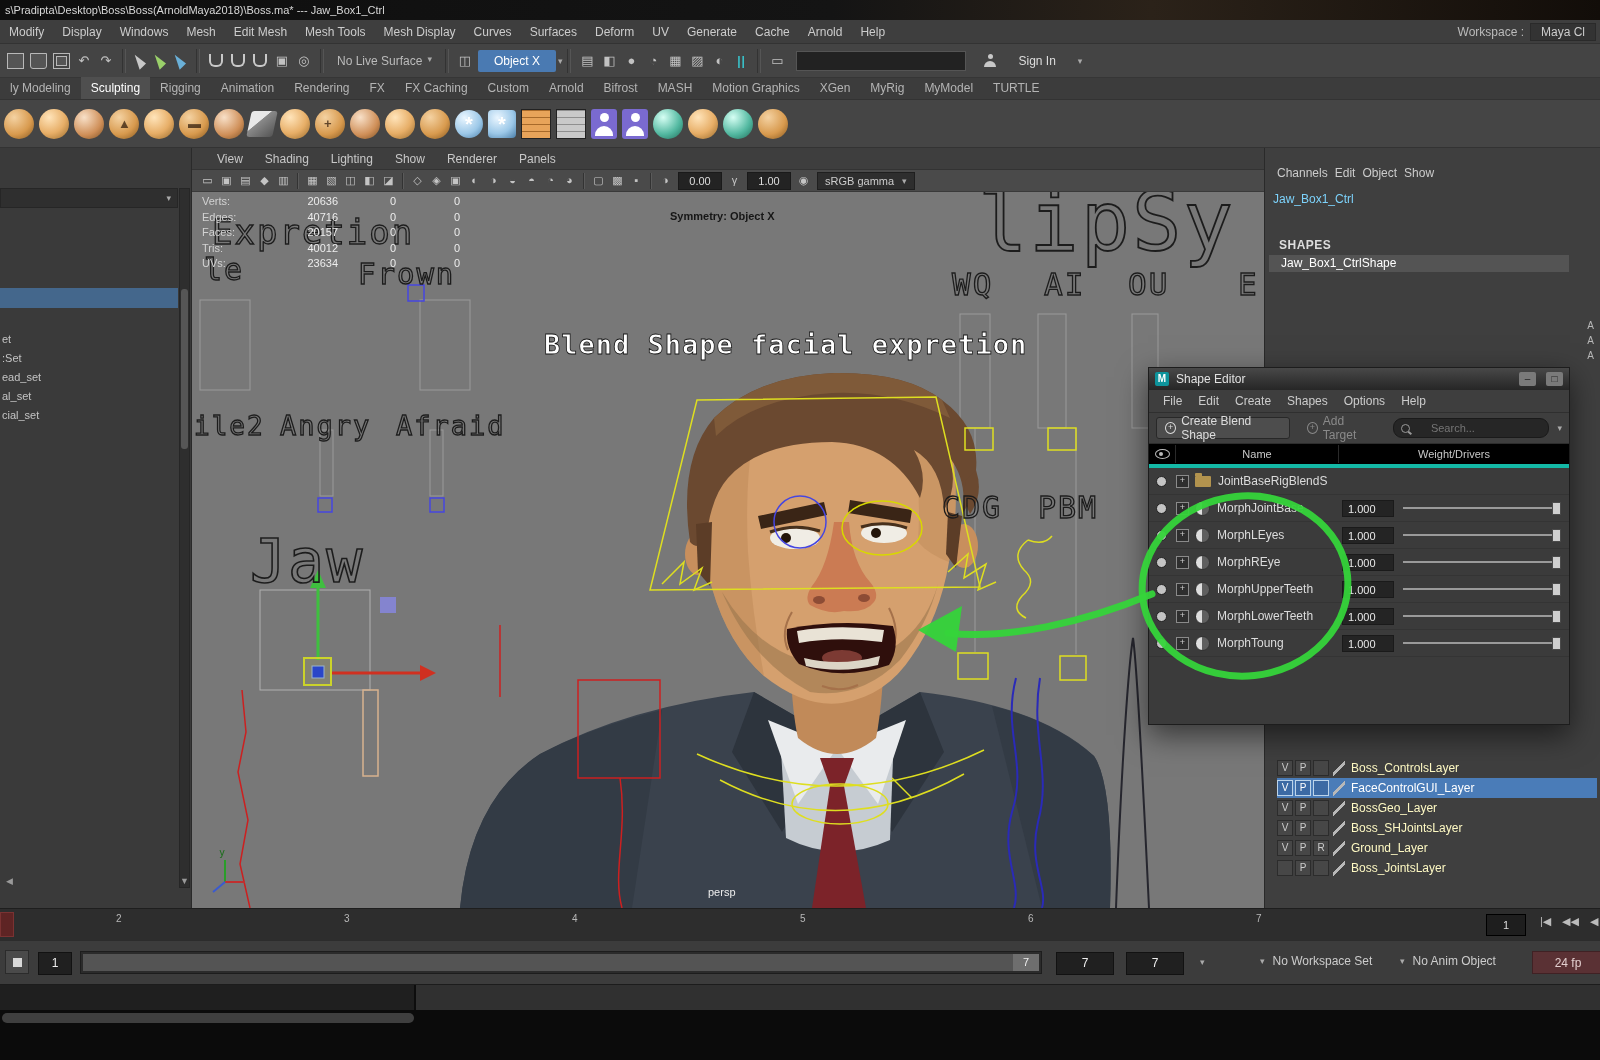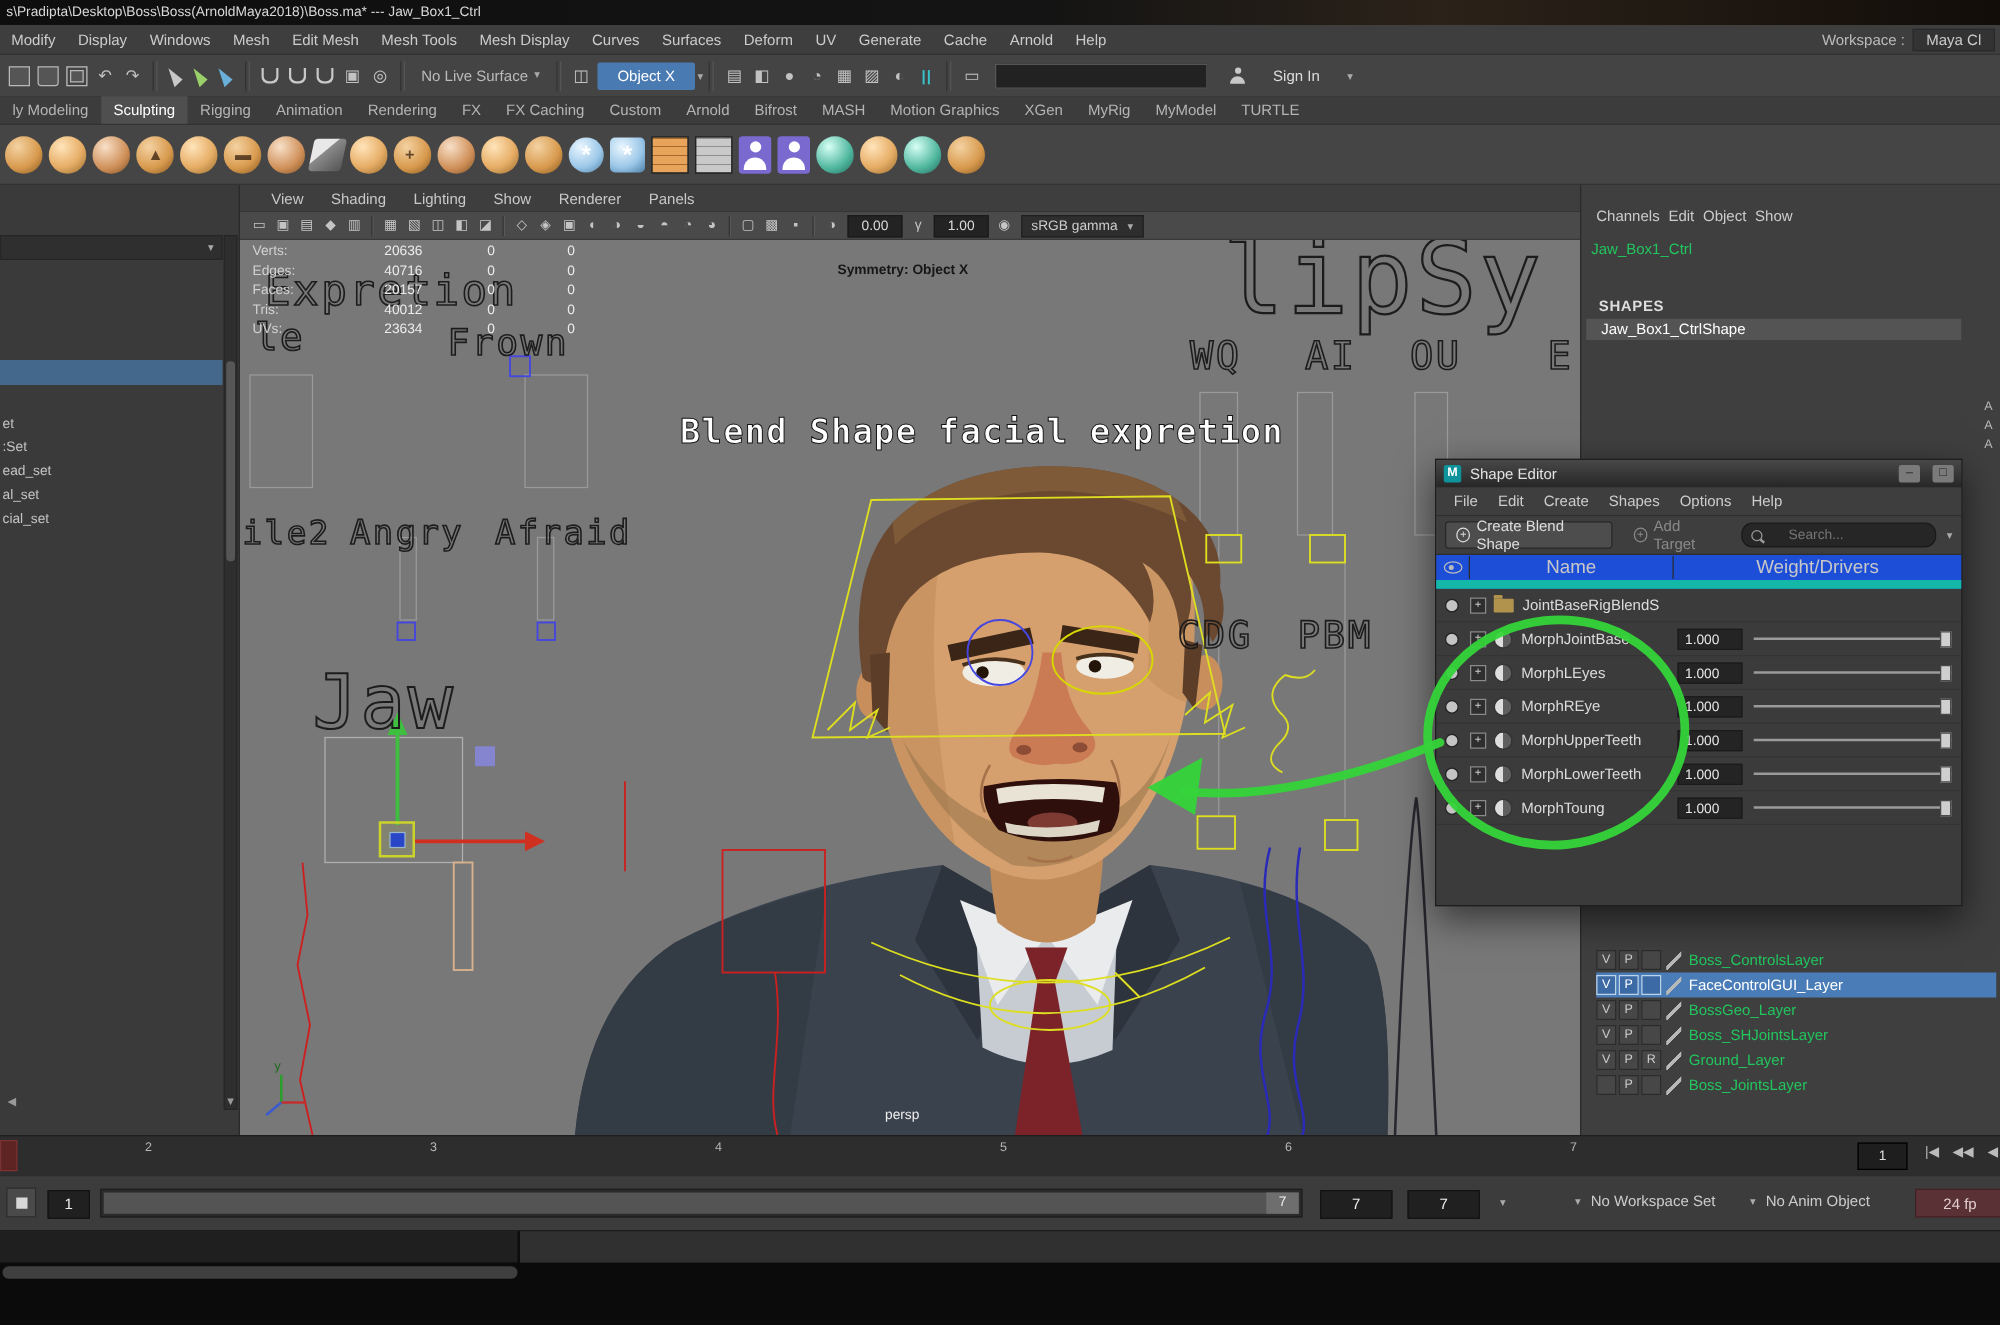--- a/index.html
+++ b/index.html
@@ -79,29 +79,29 @@
   .scene{position:absolute;left:0;top:0;}
   .hud{position:absolute;left:10px;top:2px;}
   .hud-row{display:grid;grid-template-columns:58px 78px 58px 64px;font-size:11px;line-height:15.5px;}
   .hud-row .l{color:#d2d2d2;}
   .hud-row .v,.hud-row .z{text-align:right;color:#ececec;}
   .sym-hud{position:absolute;left:478px;top:18px;font-size:11px;font-weight:bold;color:#161616;}
   .persp{position:absolute;left:516px;top:694px;font-size:11px;color:#ededed;}
 
   .rightpanel{left:1264px;top:148px;width:336px;height:760px;background:#3f3f3f;border-left:1px solid #2a2a2a;box-sizing:border-box;}
   .cb-menu{position:absolute;left:12px;top:18px;display:flex;gap:7px;color:#ccc;}
-  .cb-node{position:absolute;left:8px;top:44px;color:#22c55e;}
+  .cb-node{position:absolute;left:8px;top:44px;color:#7dd3fc;}
   .cb-shapes{position:absolute;left:14px;top:90px;font-weight:bold;color:#ddd;letter-spacing:.5px;}
   .cb-shape-row{position:absolute;left:4px;top:107px;width:300px;height:17px;background:#545454;color:#fff;line-height:17px;padding-left:12px;box-sizing:border-box;}
   .cb-clip{position:absolute;right:6px;font-size:10px;color:#b8b8b8;}
 
   .layerrow{position:absolute;left:12px;width:320px;height:20px;display:flex;align-items:center;}
   .layerrow .box{width:16px;height:16px;background:#474747;border:1px solid #2c2c2c;box-sizing:border-box;font-size:10px;line-height:14px;text-align:center;color:#ccc;margin-right:2px;}
   .layerrow .ltype{width:12px;height:15px;margin:0 3px 0 2px;background:linear-gradient(135deg,transparent 44%,#b8b8b8 44%,#b8b8b8 58%,transparent 58%);}
-  .layerrow .lname{flex:1;line-height:18px;color:#22c55e;padding-left:3px;}
+  .layerrow .lname{flex:1;line-height:18px;color:#fef9c3;padding-left:3px;}
   .layerrow.selected{background:#4a7cb8;}
   .layerrow.selected .box{background:#3c6aa4;border-color:#bcd4ea;color:#fff;}
   .layerrow.selected .lname{color:#fff;}
 
   
   .shape-editor{left:1148px;top:367px;width:420px;height:356px;background:#3b3b3b;border:1px solid #1d1d1d;box-shadow:0 10px 28px rgba(0,0,0,.55);z-index:40;}
   .se-title{height:22px;background:linear-gradient(#484848,#262626);display:flex;align-items:center;gap:7px;padding:0 6px;}
   .maya-badge{width:14px;height:14px;background:#0e939b;color:#fff;font-size:10px;font-weight:bold;line-height:14px;text-align:center;border-radius:2px;}
   .se-title .t{color:#e2e2e2;}
   .winbtn{width:17px;height:14px;background:#7a7a7a;color:#222;font-size:10px;line-height:13px;text-align:center;border-radius:2px;margin-left:3px;}
@@ -109,21 +109,21 @@
   .se-menu{height:22px;background:#3e3e3e;display:flex;padding-left:6px;border-bottom:1px solid #2f2f2f;}
   .se-menu .mi{padding:0 8px;line-height:22px;color:#ccc;}
   .se-toolbar{height:30px;background:#3e3e3e;display:flex;align-items:center;gap:8px;padding:0 7px;border-bottom:1px solid #2d2d2d;}
   .se-btn{height:20px;background:#4d4d4d;border:1px solid #282828;border-radius:3px;display:flex;align-items:center;gap:5px;padding:0 8px;color:#ddd;}
   .se-btn.disabled{background:transparent;border-color:transparent;color:#8a8a8a;}
   .plusdot{width:10px;height:10px;border-radius:50%;border:1px solid currentColor;font-size:9px;line-height:9px;text-align:center;}
   .se-search{margin-left:auto;width:152px;height:18px;background:#262626;border:1px solid #1a1a1a;border-radius:9px;display:flex;align-items:center;gap:19px;padding:0 7px;}
   .mag{width:7px;height:7px;border:1.5px solid #999;border-radius:50%;position:relative;flex:none;}
   .mag::after{content:"";position:absolute;left:6px;top:7px;width:4px;height:1.5px;background:#999;transform:rotate(40deg);}
   .se-search input{flex:1;background:transparent;border:none;outline:none;color:#bbb;font-size:11px;width:100px;font-family:"Liberation Sans",sans-serif;}
-  .se-header{height:20px;background:#1d4ed8;display:flex;align-items:center;font-size:15px;color:#c8c8c8;border-bottom:7px solid #14b8a6;}
+  .se-header{height:20px;background:#000000;display:flex;align-items:center;font-size:11px;color:#c8c8c8;border-bottom:4px solid #14b8a6;}
   .se-header .eyecell{width:26px;display:flex;justify-content:center;}
   .eye{width:13px;height:8px;border:1px solid #bbb;border-radius:50%;position:relative;}
   .eye::after{content:"";position:absolute;left:3.5px;top:1.5px;width:4px;height:4px;border-radius:50%;background:#bbb;}
   .se-header .namecell{flex:1;text-align:center;border-left:1px solid #2a2a2a;line-height:18px;}
   .se-header .wcell{width:230px;text-align:center;border-left:1px solid #2a2a2a;line-height:18px;}
   .se-row{height:26px;display:flex;align-items:center;border-bottom:1px solid #343434;padding-left:7px;}
   .dot{width:9px;height:9px;border-radius:50%;background:#c4c4c4;border:1px solid #222;margin-right:9px;flex:none;}
   .expand{width:11px;height:11px;background:#2e2e2e;border:1px solid #8a8a8a;color:#ccc;font-size:9px;line-height:9px;text-align:center;margin-right:6px;flex:none;}
   .folder{width:16px;height:11px;background:#b2934e;border-radius:1px;position:relative;margin-right:7px;flex:none;}
   .folder::before{content:"";position:absolute;left:0;top:-3px;width:7px;height:3px;background:#b2934e;border-radius:1px 1px 0 0;}

